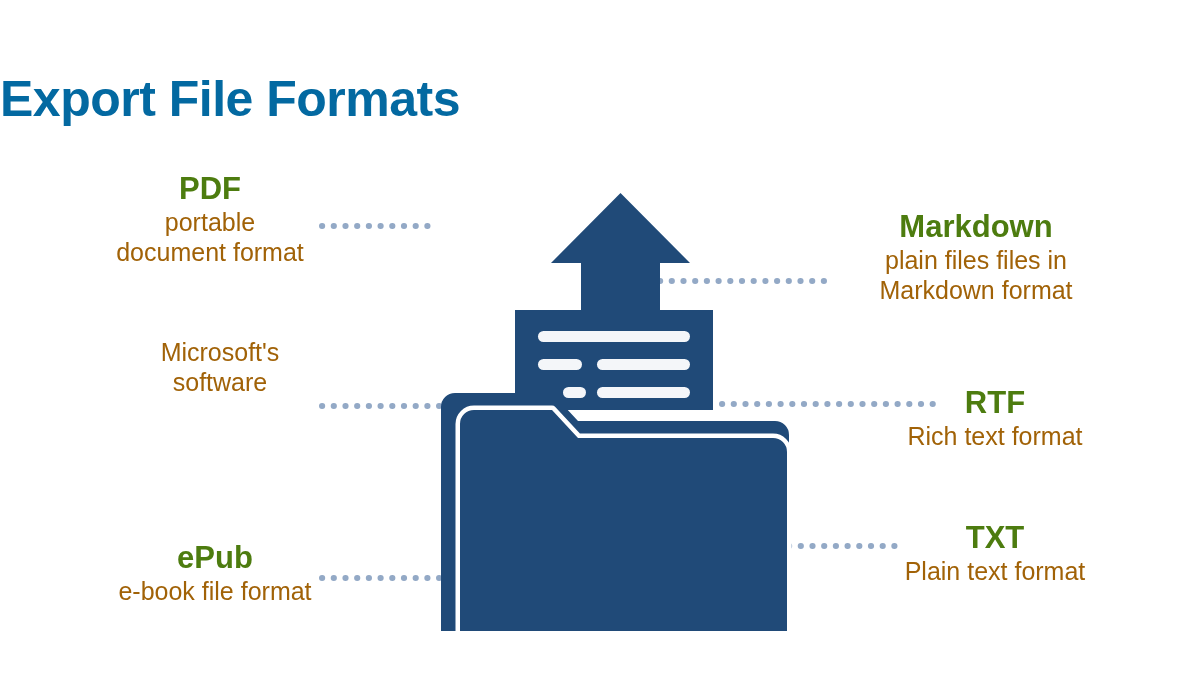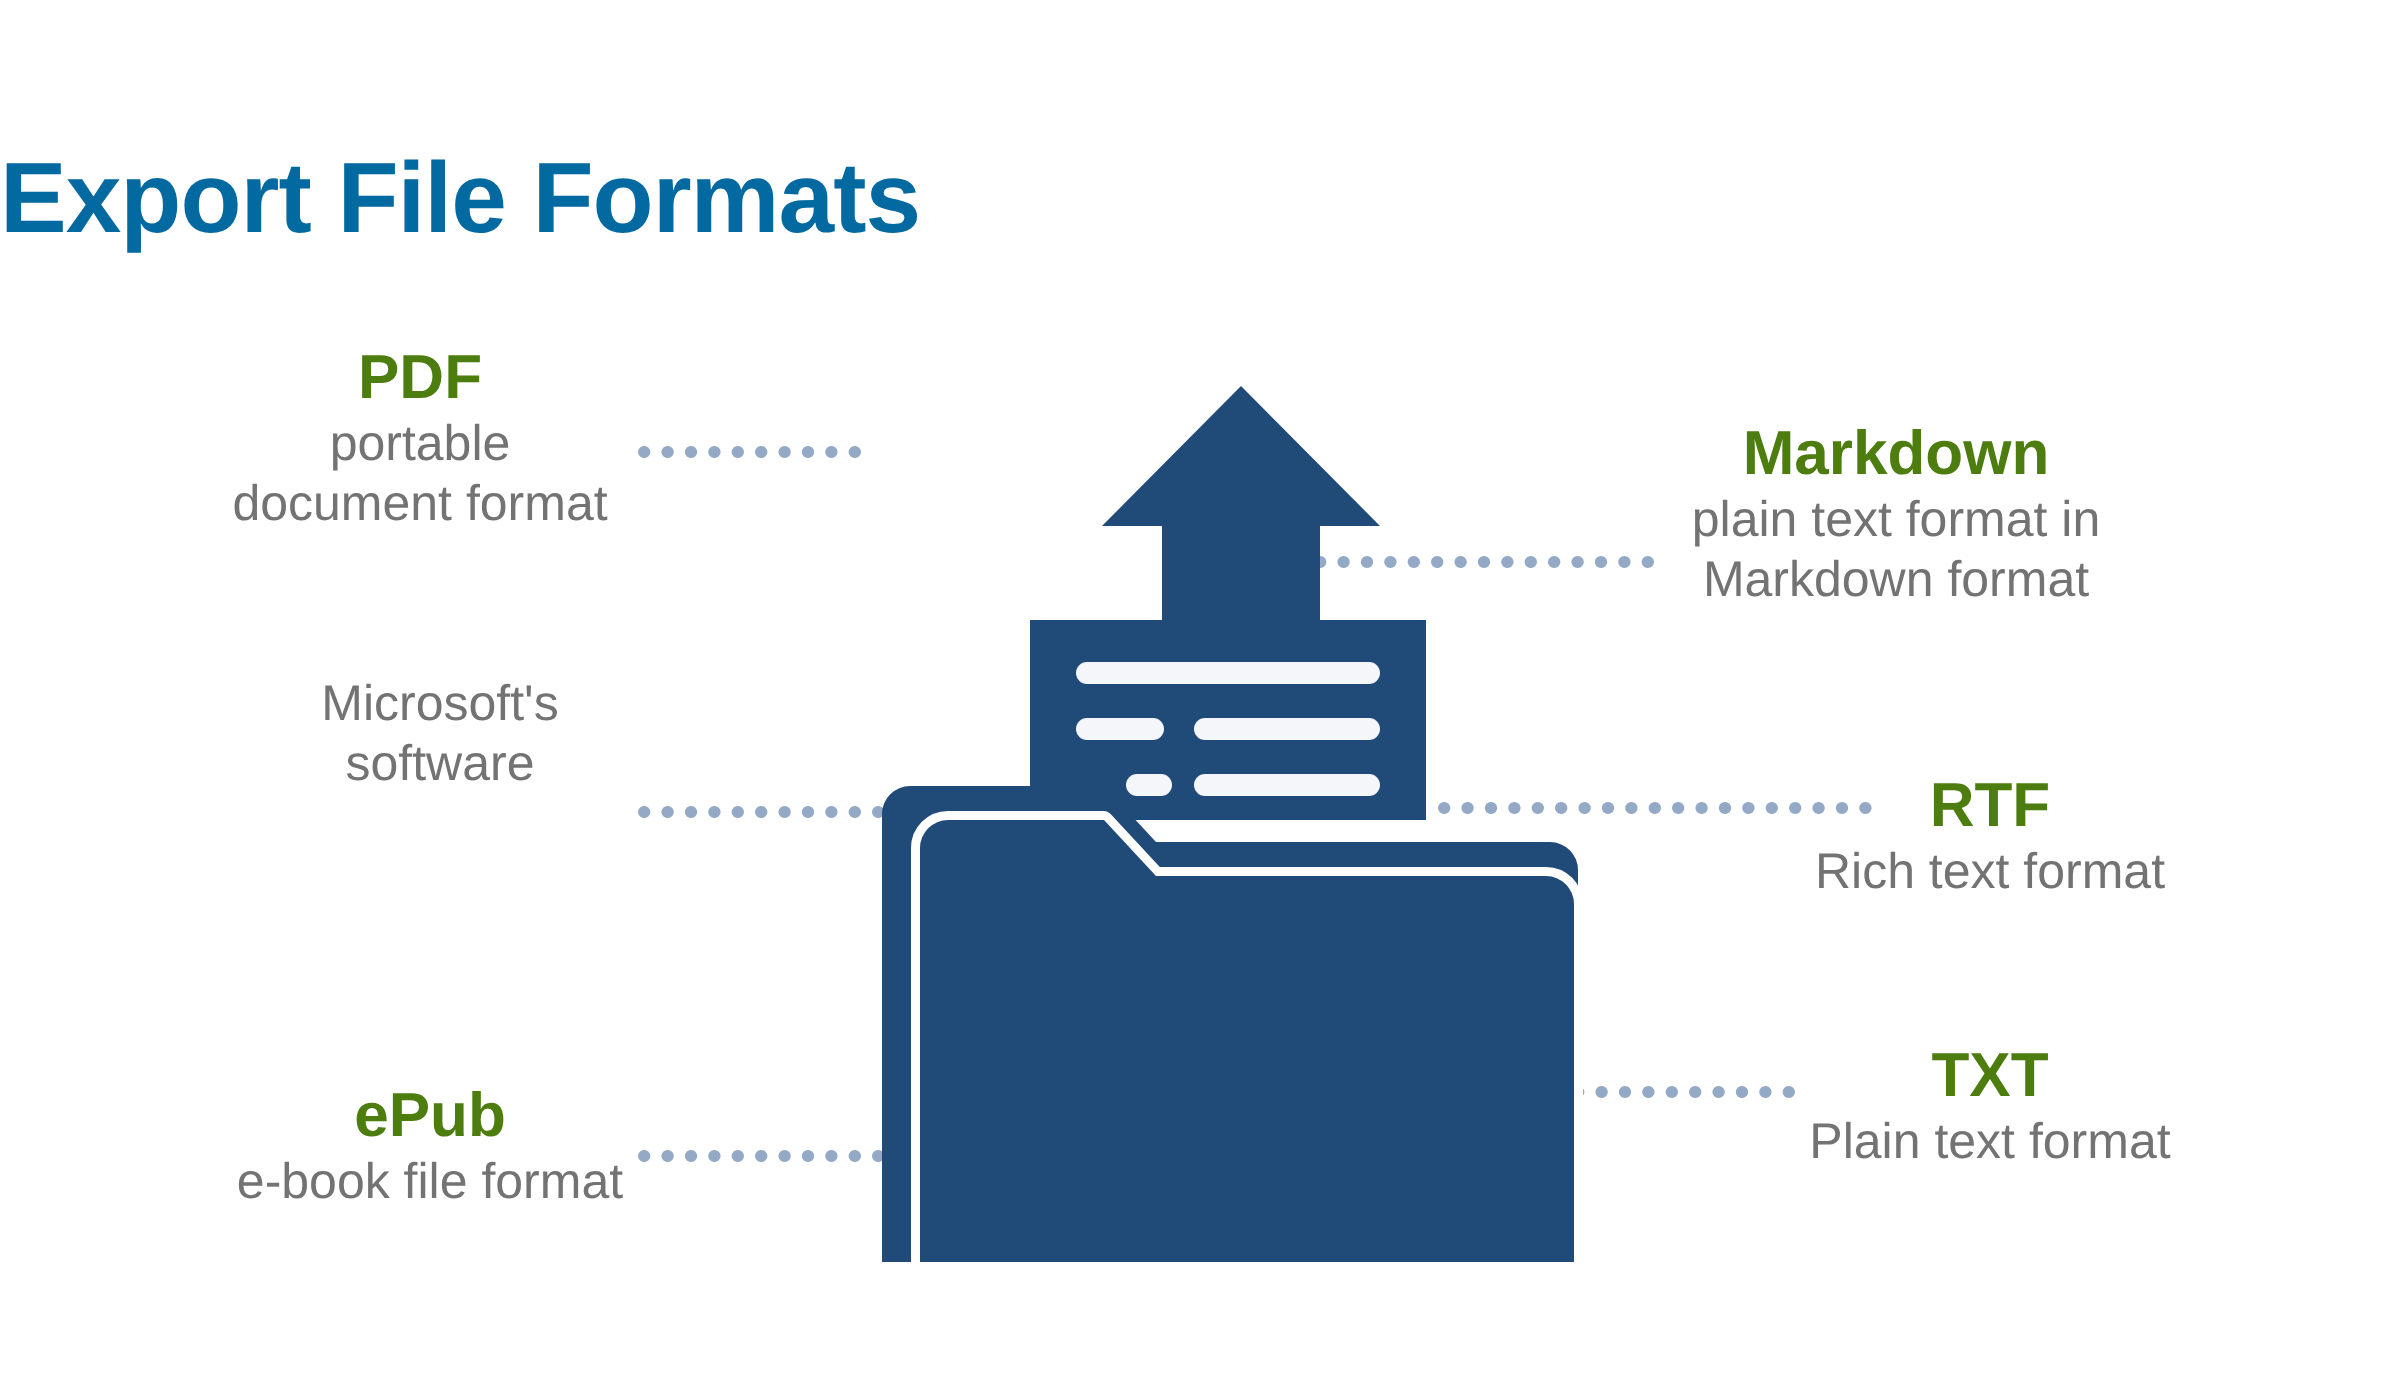--- a/index.html
+++ b/index.html
@@ -53,34 +53,34 @@
   .label-title {
     font-size: 31px;
     font-weight: bold;
     color: #4d7c0f;
     line-height: 1.12;
     margin: 0;
   }
   .label-desc {
     font-size: 25px;
     font-weight: normal;
-    color: #737373;
+    color: #a16207;
     line-height: 1.2;
     margin: 0;
     white-space: nowrap;
   }
   .label-left  { text-align: center; }
   .label-right { text-align: center; }
 
   
   #label-pdf      { left: 60px;  top: 172px; width: 300px; }
   #label-word     { left: 75px;  top: 337px; width: 290px; }
   #label-epub     { left: 60px;  top: 541px; width: 310px; }
   
-  #label-markdown { left: 798px; top: 210px; width: 300px; }
+  #label-markdown { left: 826px; top: 210px; width: 300px; }
   #label-rtf      { left: 850px; top: 386px; width: 290px; }
   #label-txt      { left: 850px; top: 521px; width: 290px; }
 </style>
 </head>
 <body>
 
 <div class="canvas">
 
   <div class="page-title">Export File Formats</div>
 
@@ -166,21 +166,21 @@
     <div class="label-desc">software</div>
   </div>
 
   <div class="label-block label-left" id="label-epub">
     <div class="label-title">ePub</div>
     <div class="label-desc">e-book file format</div>
   </div>
 
   <div class="label-block label-right" id="label-markdown">
     <div class="label-title">Markdown</div>
-    <div class="label-desc">plain text format in</div>
+    <div class="label-desc">plain files files in</div>
     <div class="label-desc">Markdown format</div>
   </div>
 
   <div class="label-block label-right" id="label-rtf">
     <div class="label-title">RTF</div>
     <div class="label-desc">Rich text format</div>
   </div>
 
   <div class="label-block label-right" id="label-txt">
     <div class="label-title">TXT</div>

